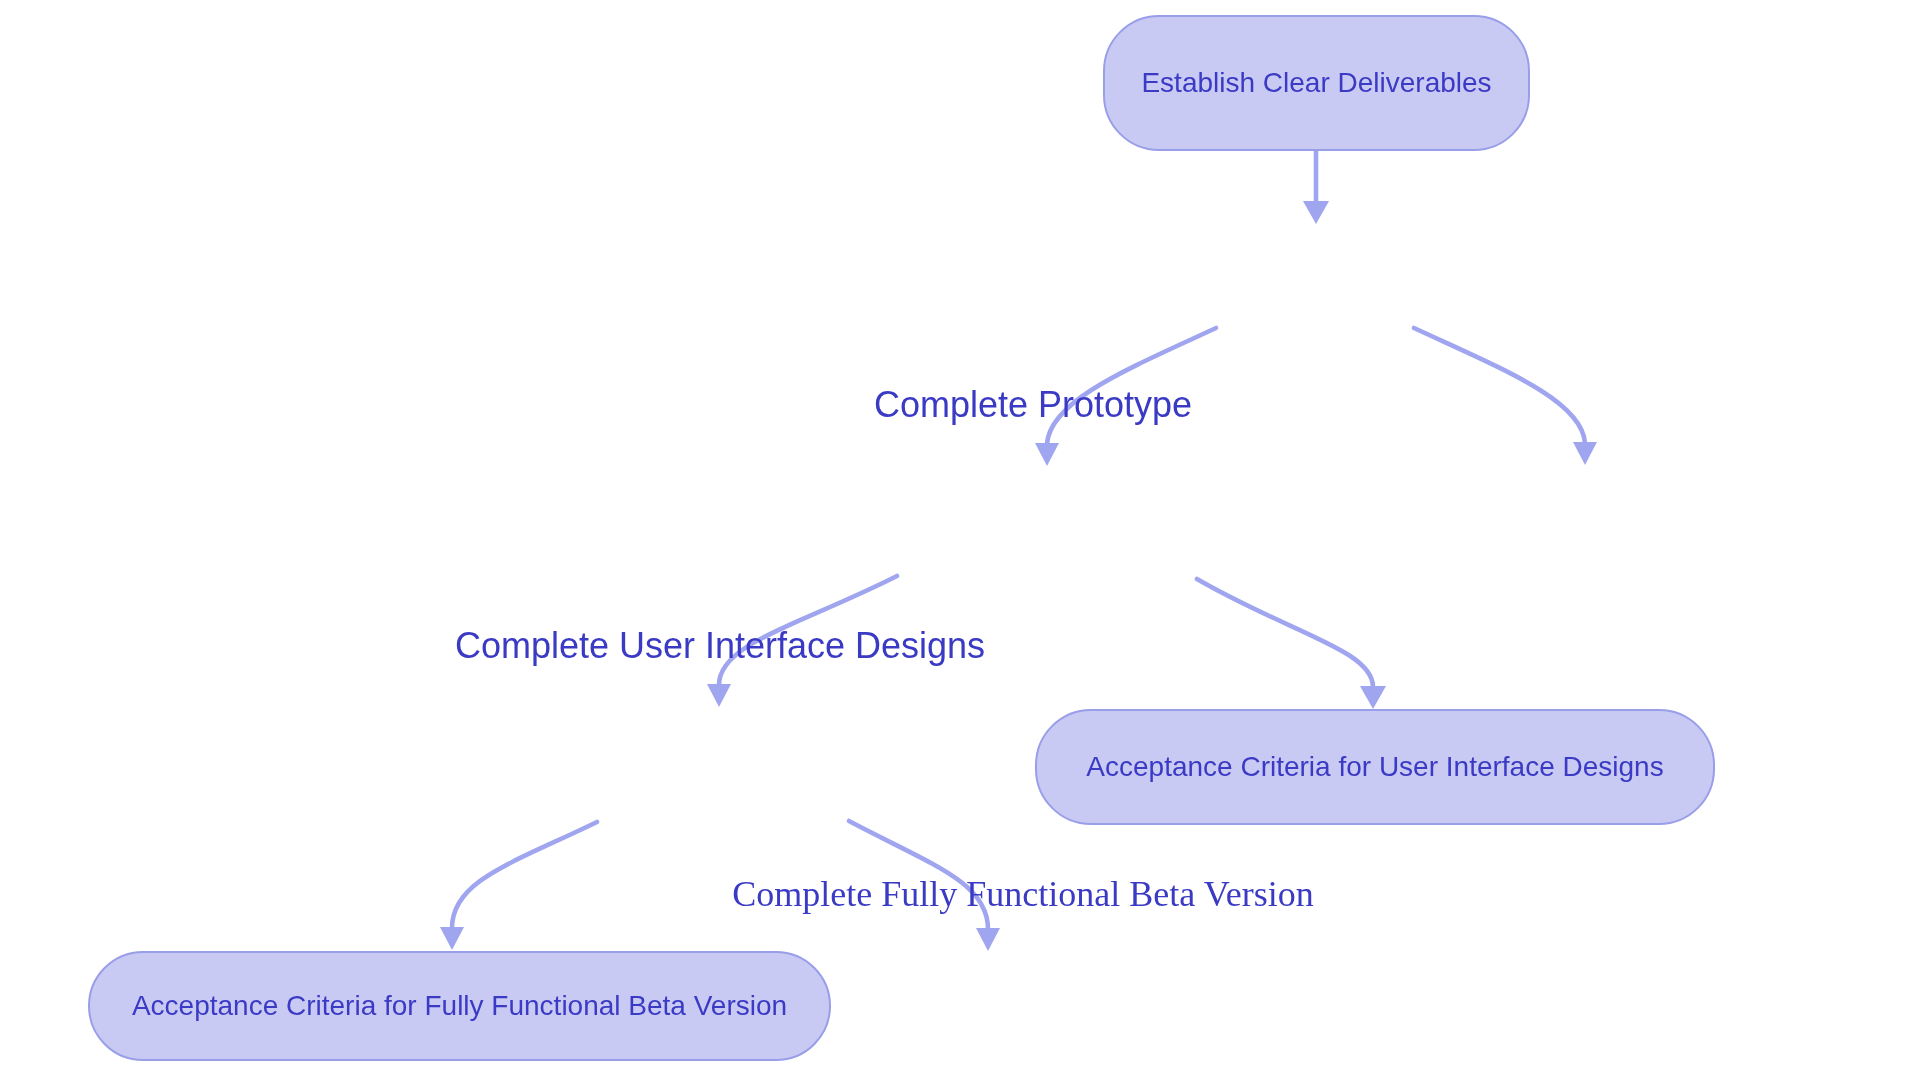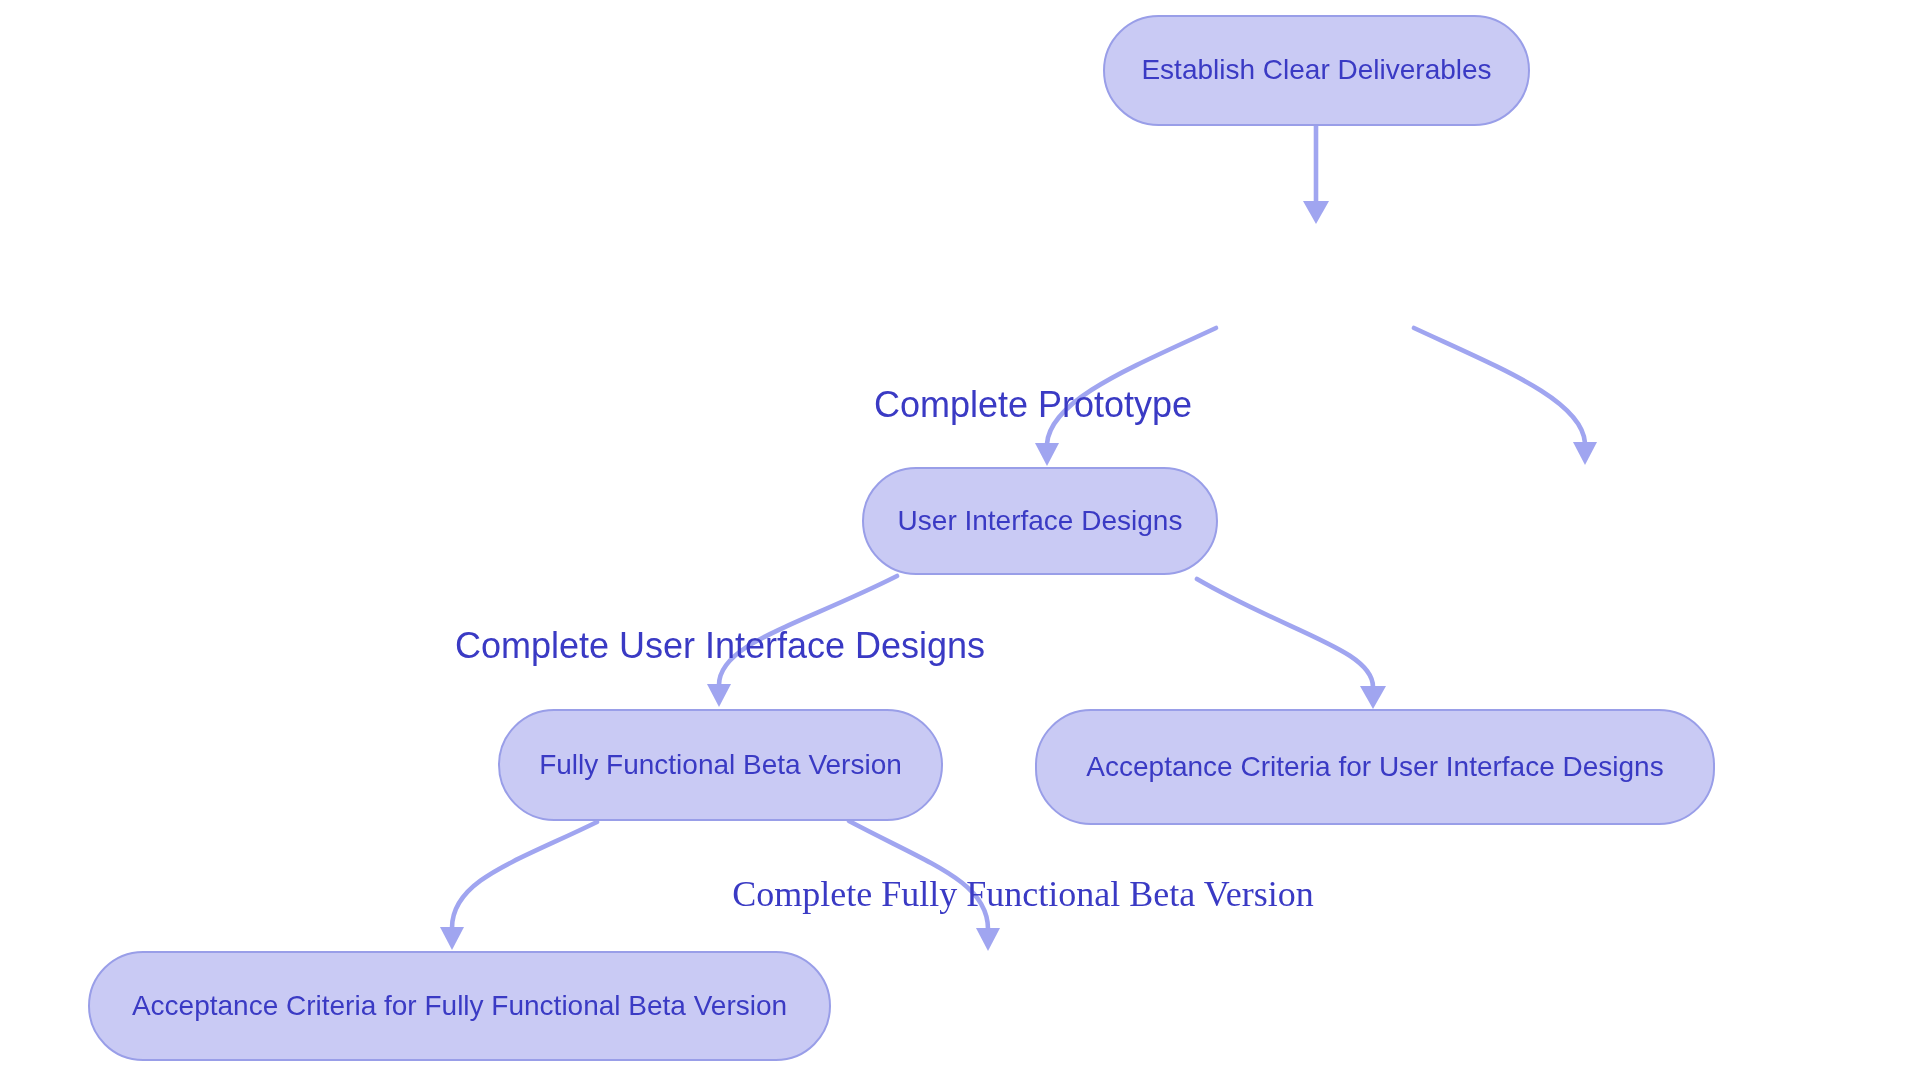--- a/index.html
+++ b/index.html
@@ -97,33 +97,27 @@
     <g>
       <path class="edge-path" d="M 597 822 C 515 862, 452 880, 452 928"></path>
       <polygon class="arrowhead" points="440,927 464,927 452,950"></polygon>
     </g>
     <g>
       <path class="edge-path" d="M 849 821 C 930 864, 988 882, 988 929"></path>
       <polygon class="arrowhead" points="976,928 1000,928 988,951"></polygon>
     </g>
   </svg>
 
-  <div class="node" style="left:1103px; top:15px; width:427px; height:111px;">
+  <div class="node" style="left:1103px; top:15px; width:427px; height:136px;">
     <span>Establish Clear Deliverables</span>
   </div>
 
 
-  <div class="node" style="left:862px; top:467px; width:356px; height:108px;">
-    <span>User Interface Designs</span>
-  </div>
 
 
-  <div class="node" style="left:498px; top:709px; width:445px; height:112px;">
-    <span>Fully Functional Beta Version</span>
-  </div>
 
   <div class="node" style="left:1035px; top:709px; width:680px; height:116px;">
     <span>Acceptance Criteria for User Interface Designs</span>
   </div>
 
   <div class="node" style="left:88px; top:951px; width:743px; height:110px;">
     <span>Acceptance Criteria for Fully Functional Beta Version</span>
   </div>
 
 

